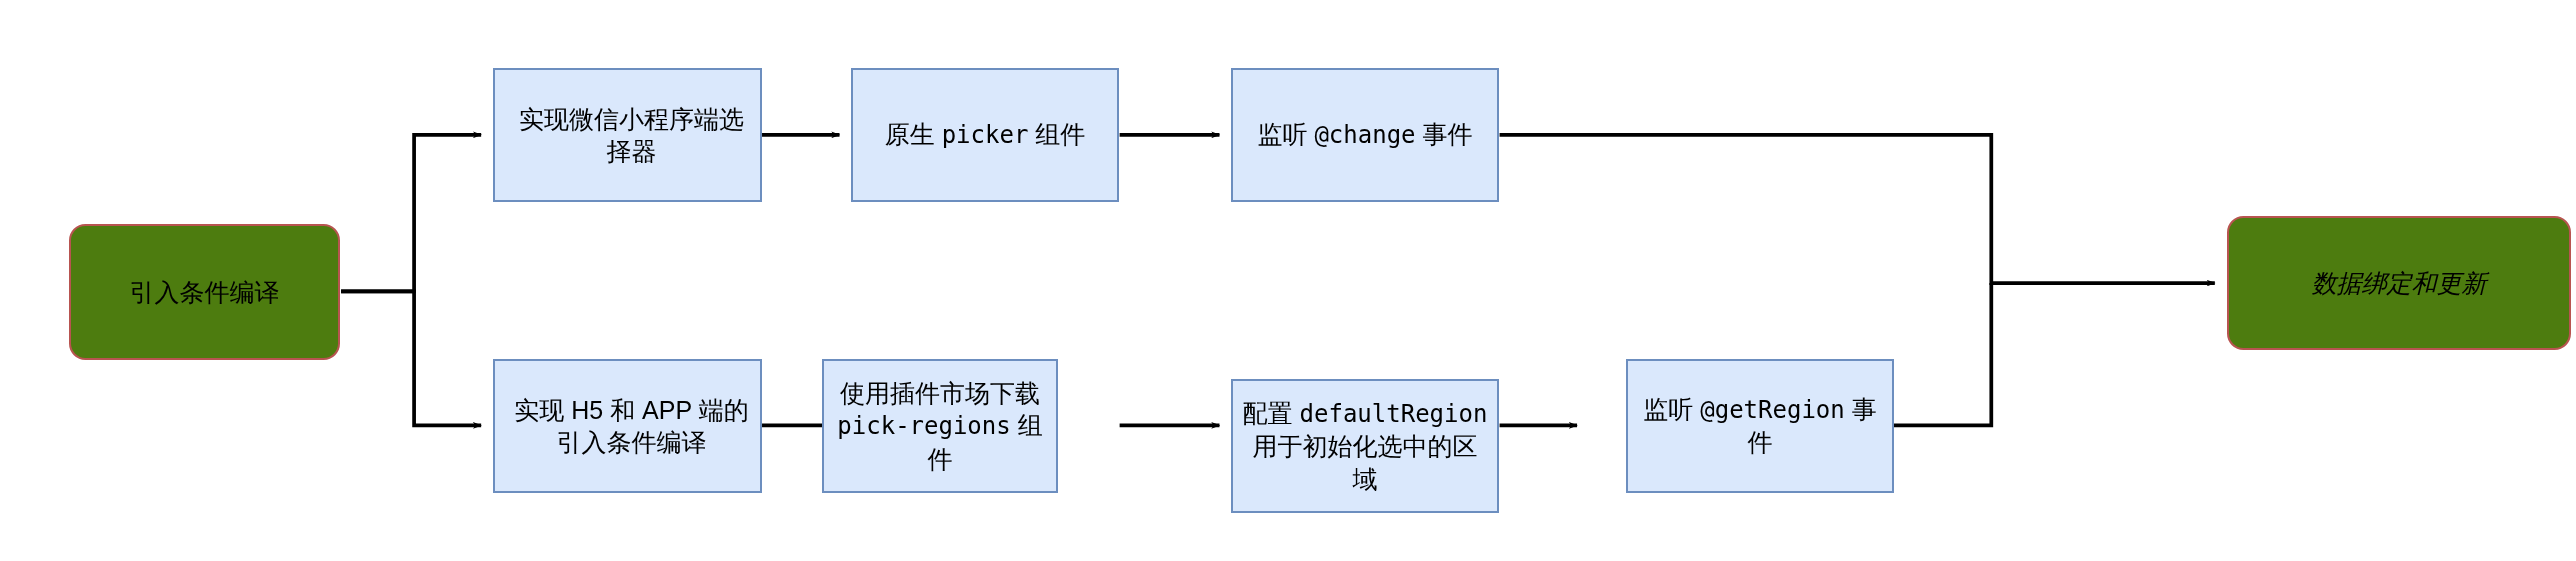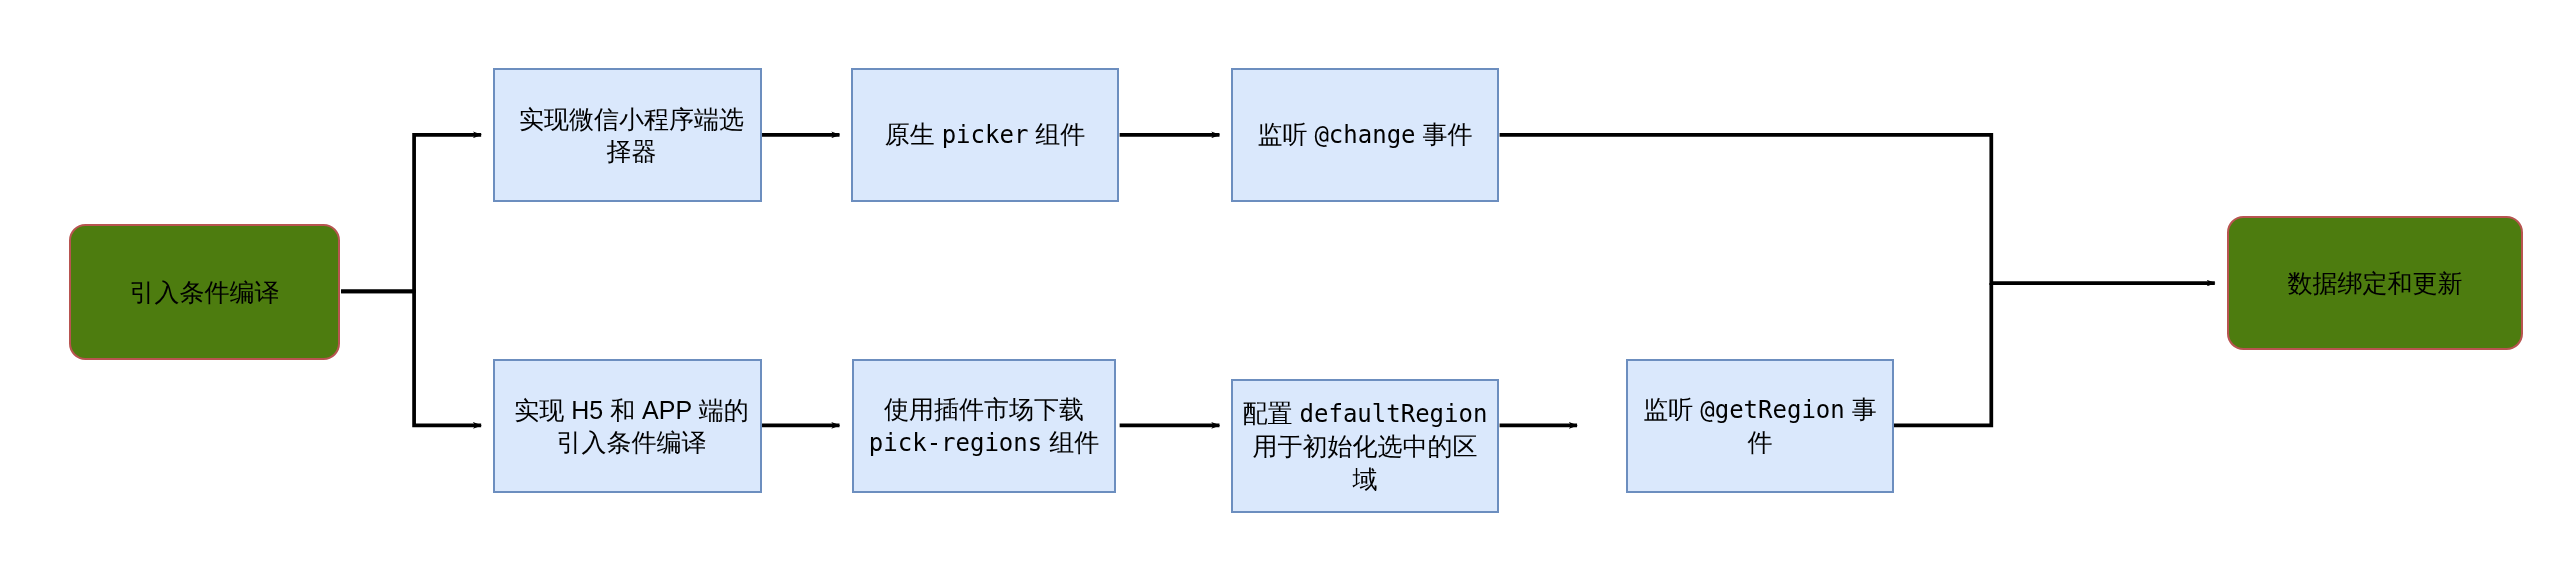--- a/index.html
+++ b/index.html
@@ -90,32 +90,32 @@
     <span class="txt"><span>监听 </span><span class="mono">@change</span><span> 事件</span></span>
   </div>
 
   <div class="node process" style="left:493px;top:359px;width:269px;height:134px;padding-left:8px;">
     <span class="txt">
       <span>实现 H5 和 APP 端的</span><br>
       <span>引入条件编译</span>
     </span>
   </div>
 
-  <div class="node process" style="left:852px;top:359px;width:264px;height:134px;">
+  <div class="node process" style="left:822px;top:359px;width:236px;height:134px;">
     <span class="txt">
       <span>使用插件市场下载</span><br><span class="mono">pick-regions</span><span> 组件</span>
     </span>
   </div>
 
   <div class="node process" style="left:1231px;top:379px;width:268px;height:134px;">
     <span class="txt"><span>配置 </span><span class="mono">defaultRegion</span><br><span>用于初始化选中的区</span><br><span>域</span></span>
   </div>
 
   <div class="node process" style="left:1589px;top:359px;width:268px;height:134px;margin-left:37px;">
     <span class="txt"><span>监听 </span><span class="mono">@getRegion</span><span> 事件</span></span>
   </div>
 
-  <div class="node terminal" style="left:2227px;top:216px;width:296px;height:134px;">
+  <div class="node terminal" style="left:2227px;top:216px;width:344px;height:134px;font-style:italic;">
     <span class="txt">数据绑定和更新</span>
   </div>
 
 </div>
 
 
 </body></html>

